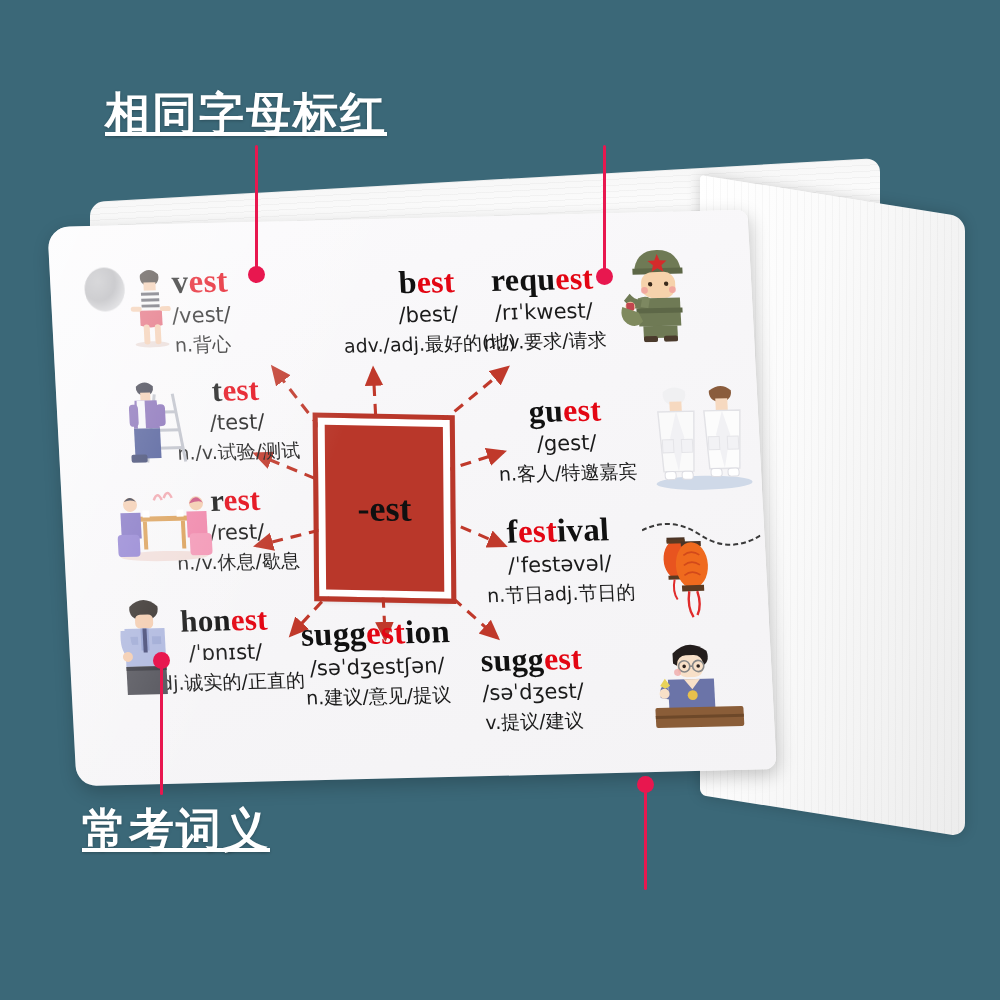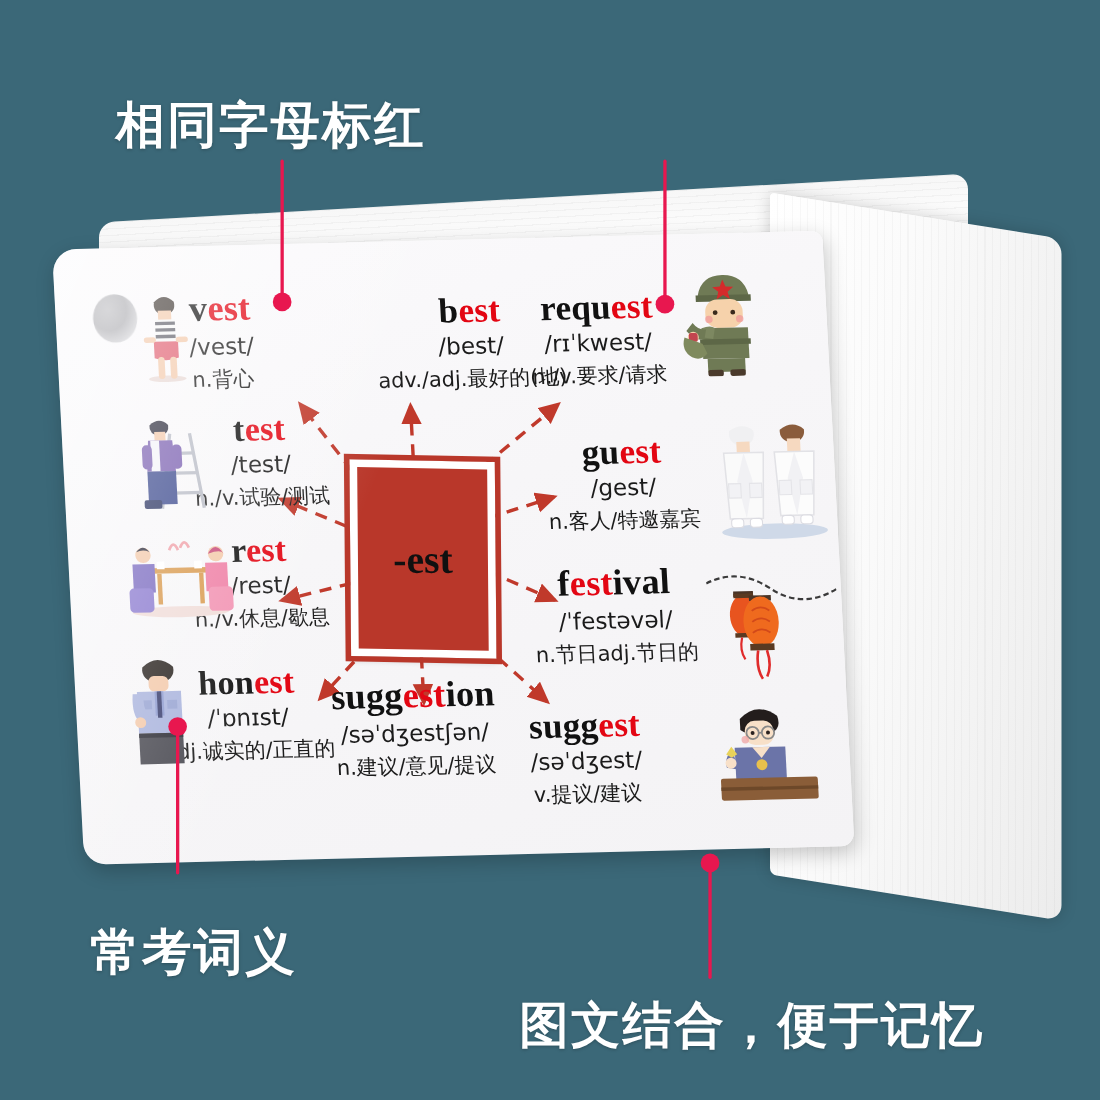--- a/index.html
+++ b/index.html
@@ -124,27 +124,28 @@
 
   
   .ill{position:absolute;}
 
   
   .anno-label{
     position:absolute;color:#fff;font-weight:700;
     font-family:"DejaVu Sans", sans-serif;
     letter-spacing:2px;white-space:nowrap;
     text-shadow:0 1px 3px rgba(0,0,0,.25);
+    text-decoration:underline;
   }
   .lead{position:absolute;background:#e8174f;width:3px;border-radius:2px;}
   .dot{position:absolute;width:17px;height:17px;border-radius:50%;background:#e8174f;}
 
   #lbl-red   {left:105px;top:84px;font-size:45px;}
   #lbl-core  {left:498px;top:84px;font-size:45px;}
-  #lbl-mean  {left:82px;top:800px;font-size:45px;margin-top:36px;}
+  #lbl-mean  {left:82px;top:800px;font-size:45px;}
   #lbl-combo {left:472px;top:902px;font-size:45px;}
 </style>
 </head>
 <body>
 
 <div id="stage">
 
   <div class="stack stack-top"></div>
   <div class="stack stack-right"></div>
 
@@ -379,17 +380,16 @@
   <div class="lead" style="left:255px;top:145px;height:128px;"></div>
   <div class="dot" style="left:248px;top:266px;"></div>
 
   <div class="lead" style="left:603px;top:145px;height:130px;"></div>
   <div class="dot" style="left:596px;top:268px;"></div>
 
   <div class="anno-label" id="lbl-mean">常考词义</div>
   <div class="lead" style="left:160px;top:660px;height:135px;"></div>
   <div class="dot" style="left:153px;top:652px;"></div>
 
-  <div class="anno-label" id="lbl-combo">图文结合，便于记忆</div>
   <div class="lead" style="left:644px;top:785px;height:105px;"></div>
   <div class="dot" style="left:637px;top:776px;"></div>
 
 </div>
 
 </body></html>

